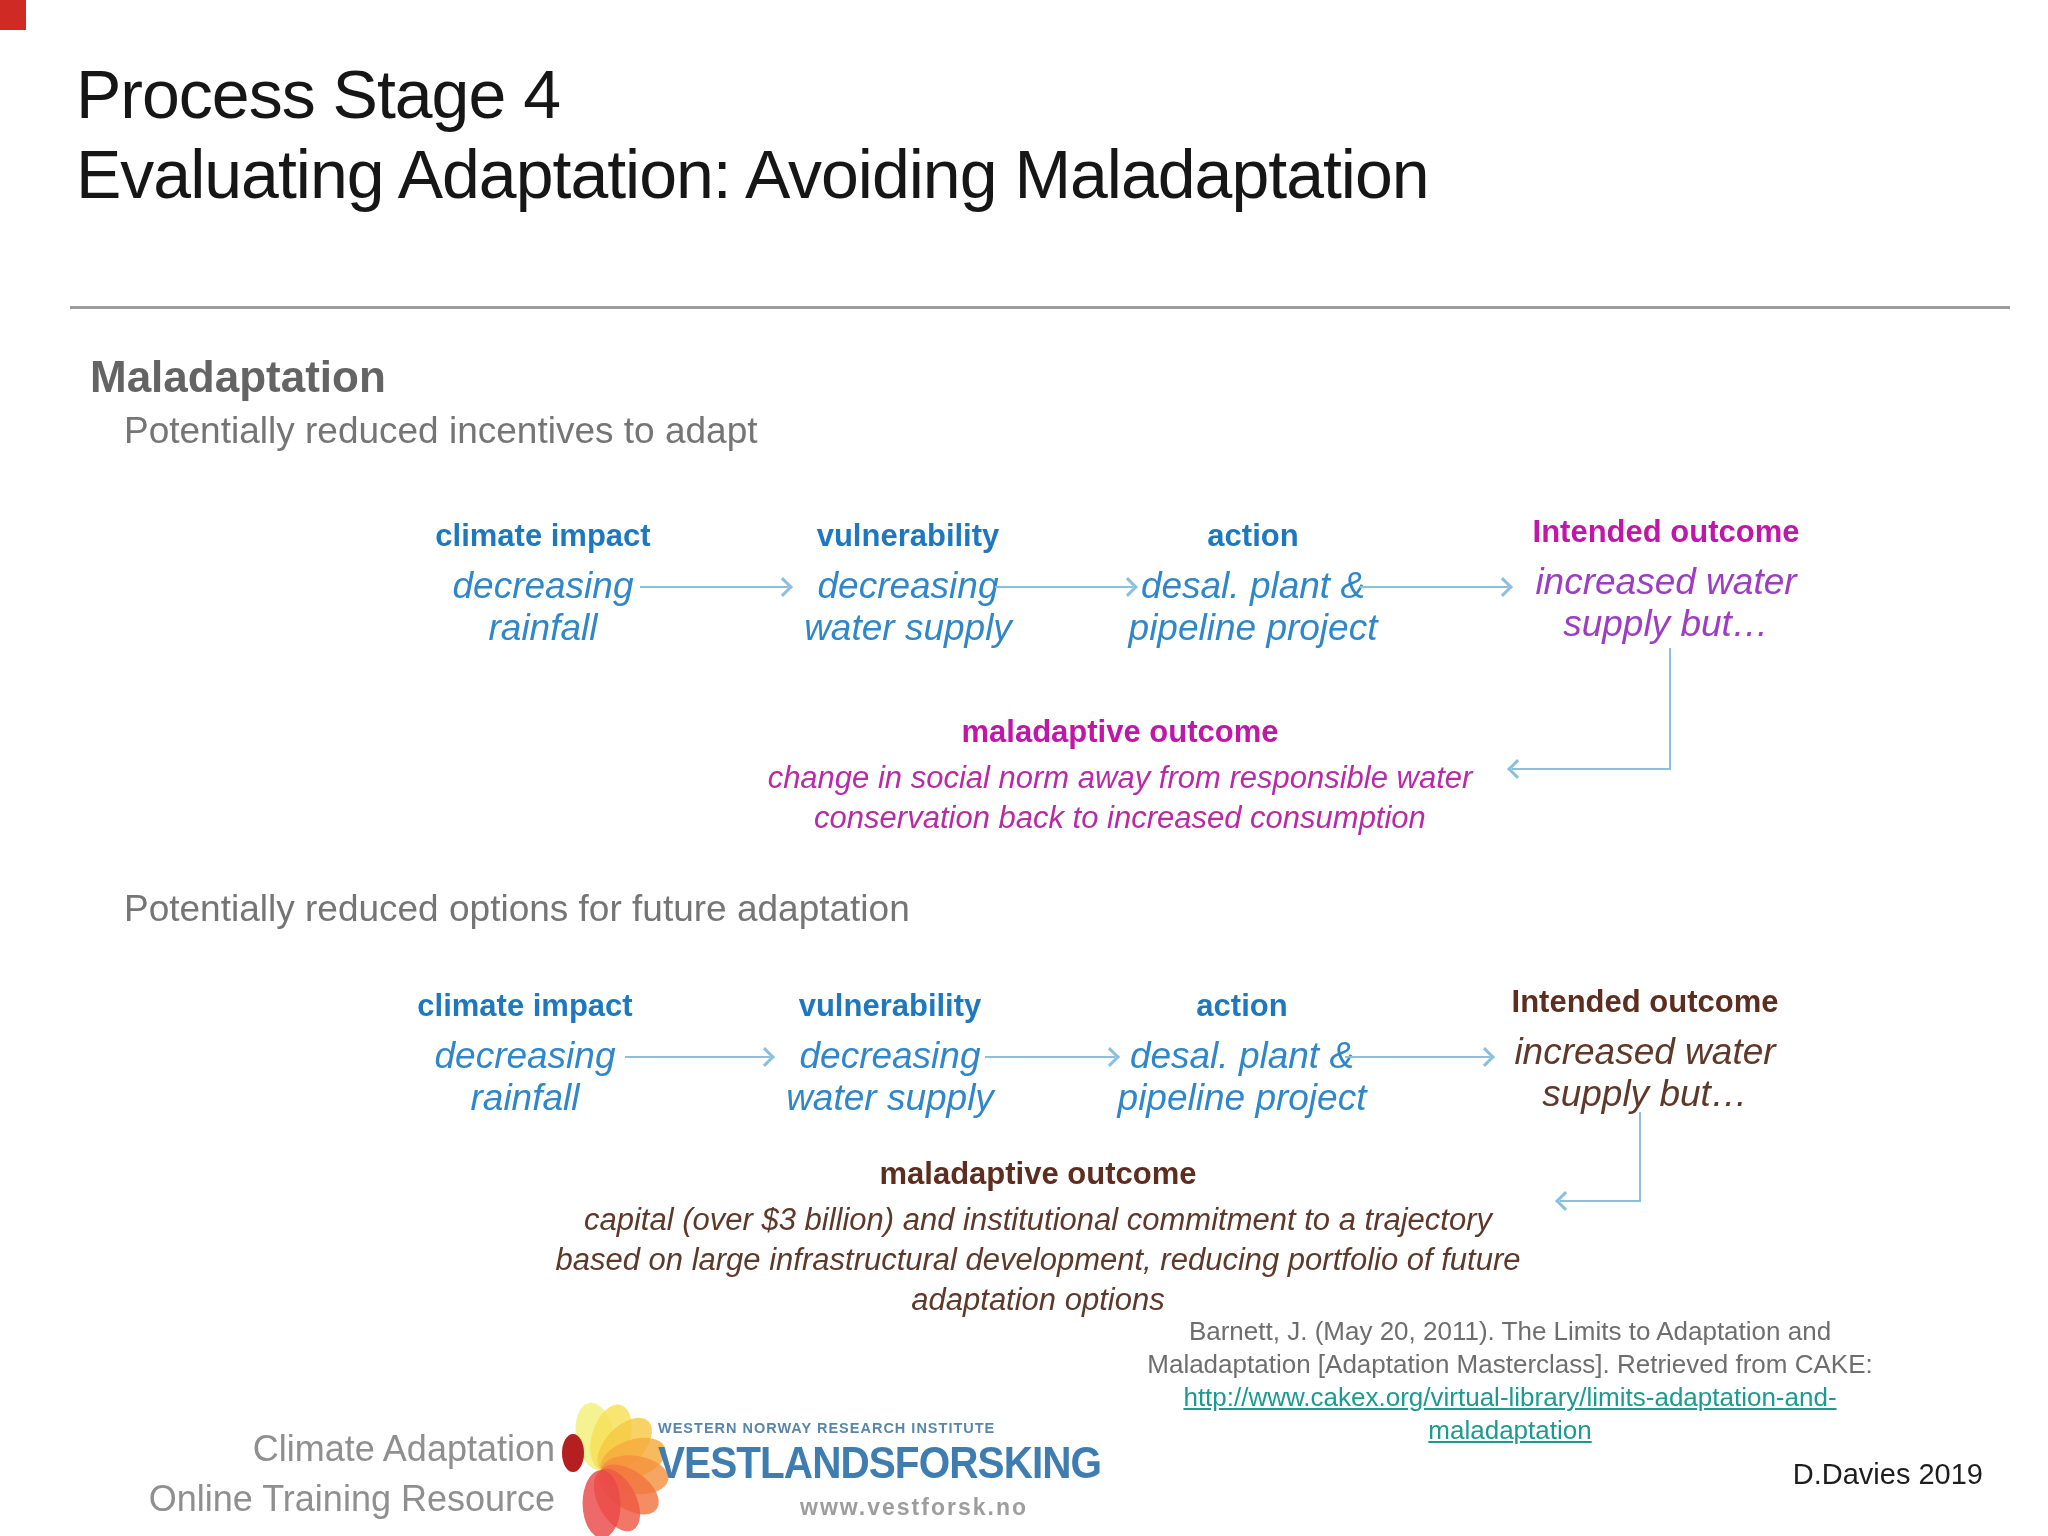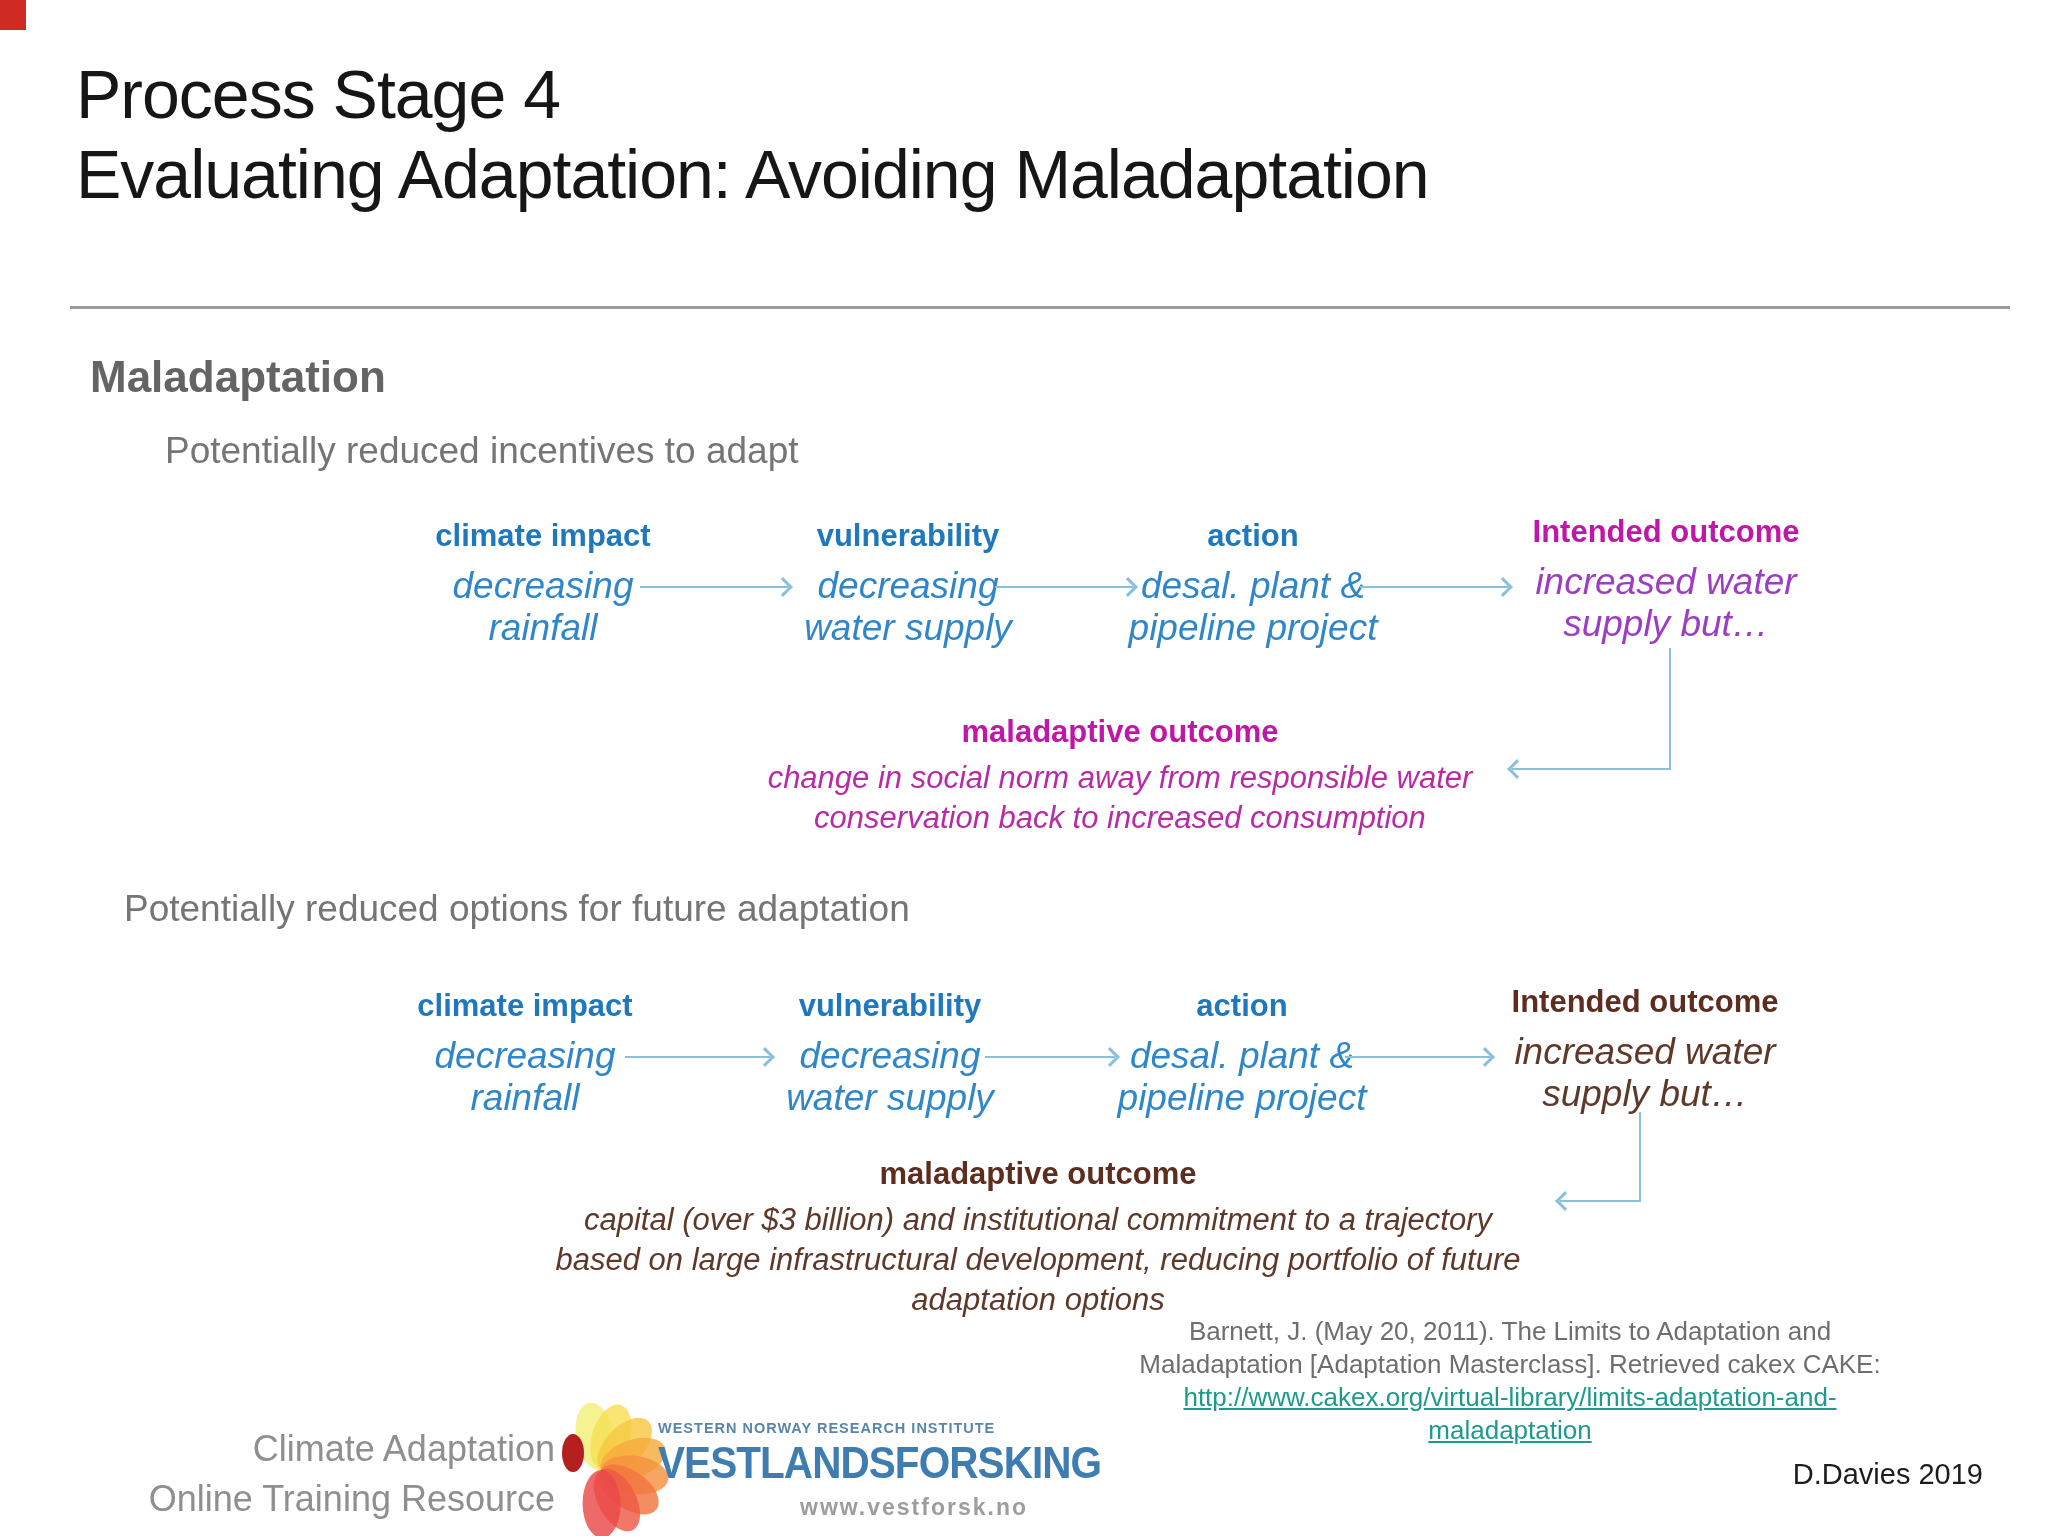--- a/index.html
+++ b/index.html
@@ -59,21 +59,21 @@
 <div class="slide">
 
   <div class="abs corner"></div>
 
   <div class="abs title" style="top:55px;">Process Stage 4</div>
   <div class="abs title" style="top:135px;">Evaluating Adaptation: Avoiding Maladaptation</div>
 
   <div class="abs divider"></div>
 
   <div class="abs h-section">Maladaptation</div>
-  <div class="abs h-sub" style="top:430px;margin-left:41px;">Potentially reduced incentives to adapt</div>
+  <div class="abs h-sub" style="top:410px;">Potentially reduced incentives to adapt</div>
 
   <div>
 
     <div class="abs fcol" style="left:543px;top:518px">
       <div class="fhead blue-b">climate impact</div>
       <div class="fline blue-i">decreasing</div>
       <div class="fline blue-i">rainfall</div>
     </div>
 
     <div class="abs fcol" style="left:908px;top:518px">
@@ -162,21 +162,21 @@
     <div class="abs malblock" style="left:1038px;top:1148px">
       <div class="fhead brown-b">maladaptive outcome</div>
       <div class="fline brown-i">capital (over $3 billion) and institutional commitment to a trajectory</div>
       <div class="fline brown-i">based on large infrastructural development, reducing portfolio of future</div>
       <div class="fline brown-i">adaptation options</div>
     </div>
   </div>
 
   <div class="abs cite">
     <div>Barnett, J. (May 20, 2011). The Limits to Adaptation and</div>
-    <div>Maladaptation [Adaptation Masterclass]. Retrieved cakex CAKE:</div>
+    <div>Maladaptation [Adaptation Masterclass]. Retrieved from CAKE:</div>
     <div><a href="#">http://www.cakex.org/virtual-library/limits-adaptation-and-</a></div>
     <div><a href="#">maladaptation</a></div>
   </div>
   <div class="abs author">D.Davies 2019</div>
 
   <div class="abs foot-left">
     <div>Climate Adaptation</div>
     <div>Online Training Resource</div>
   </div>
 

